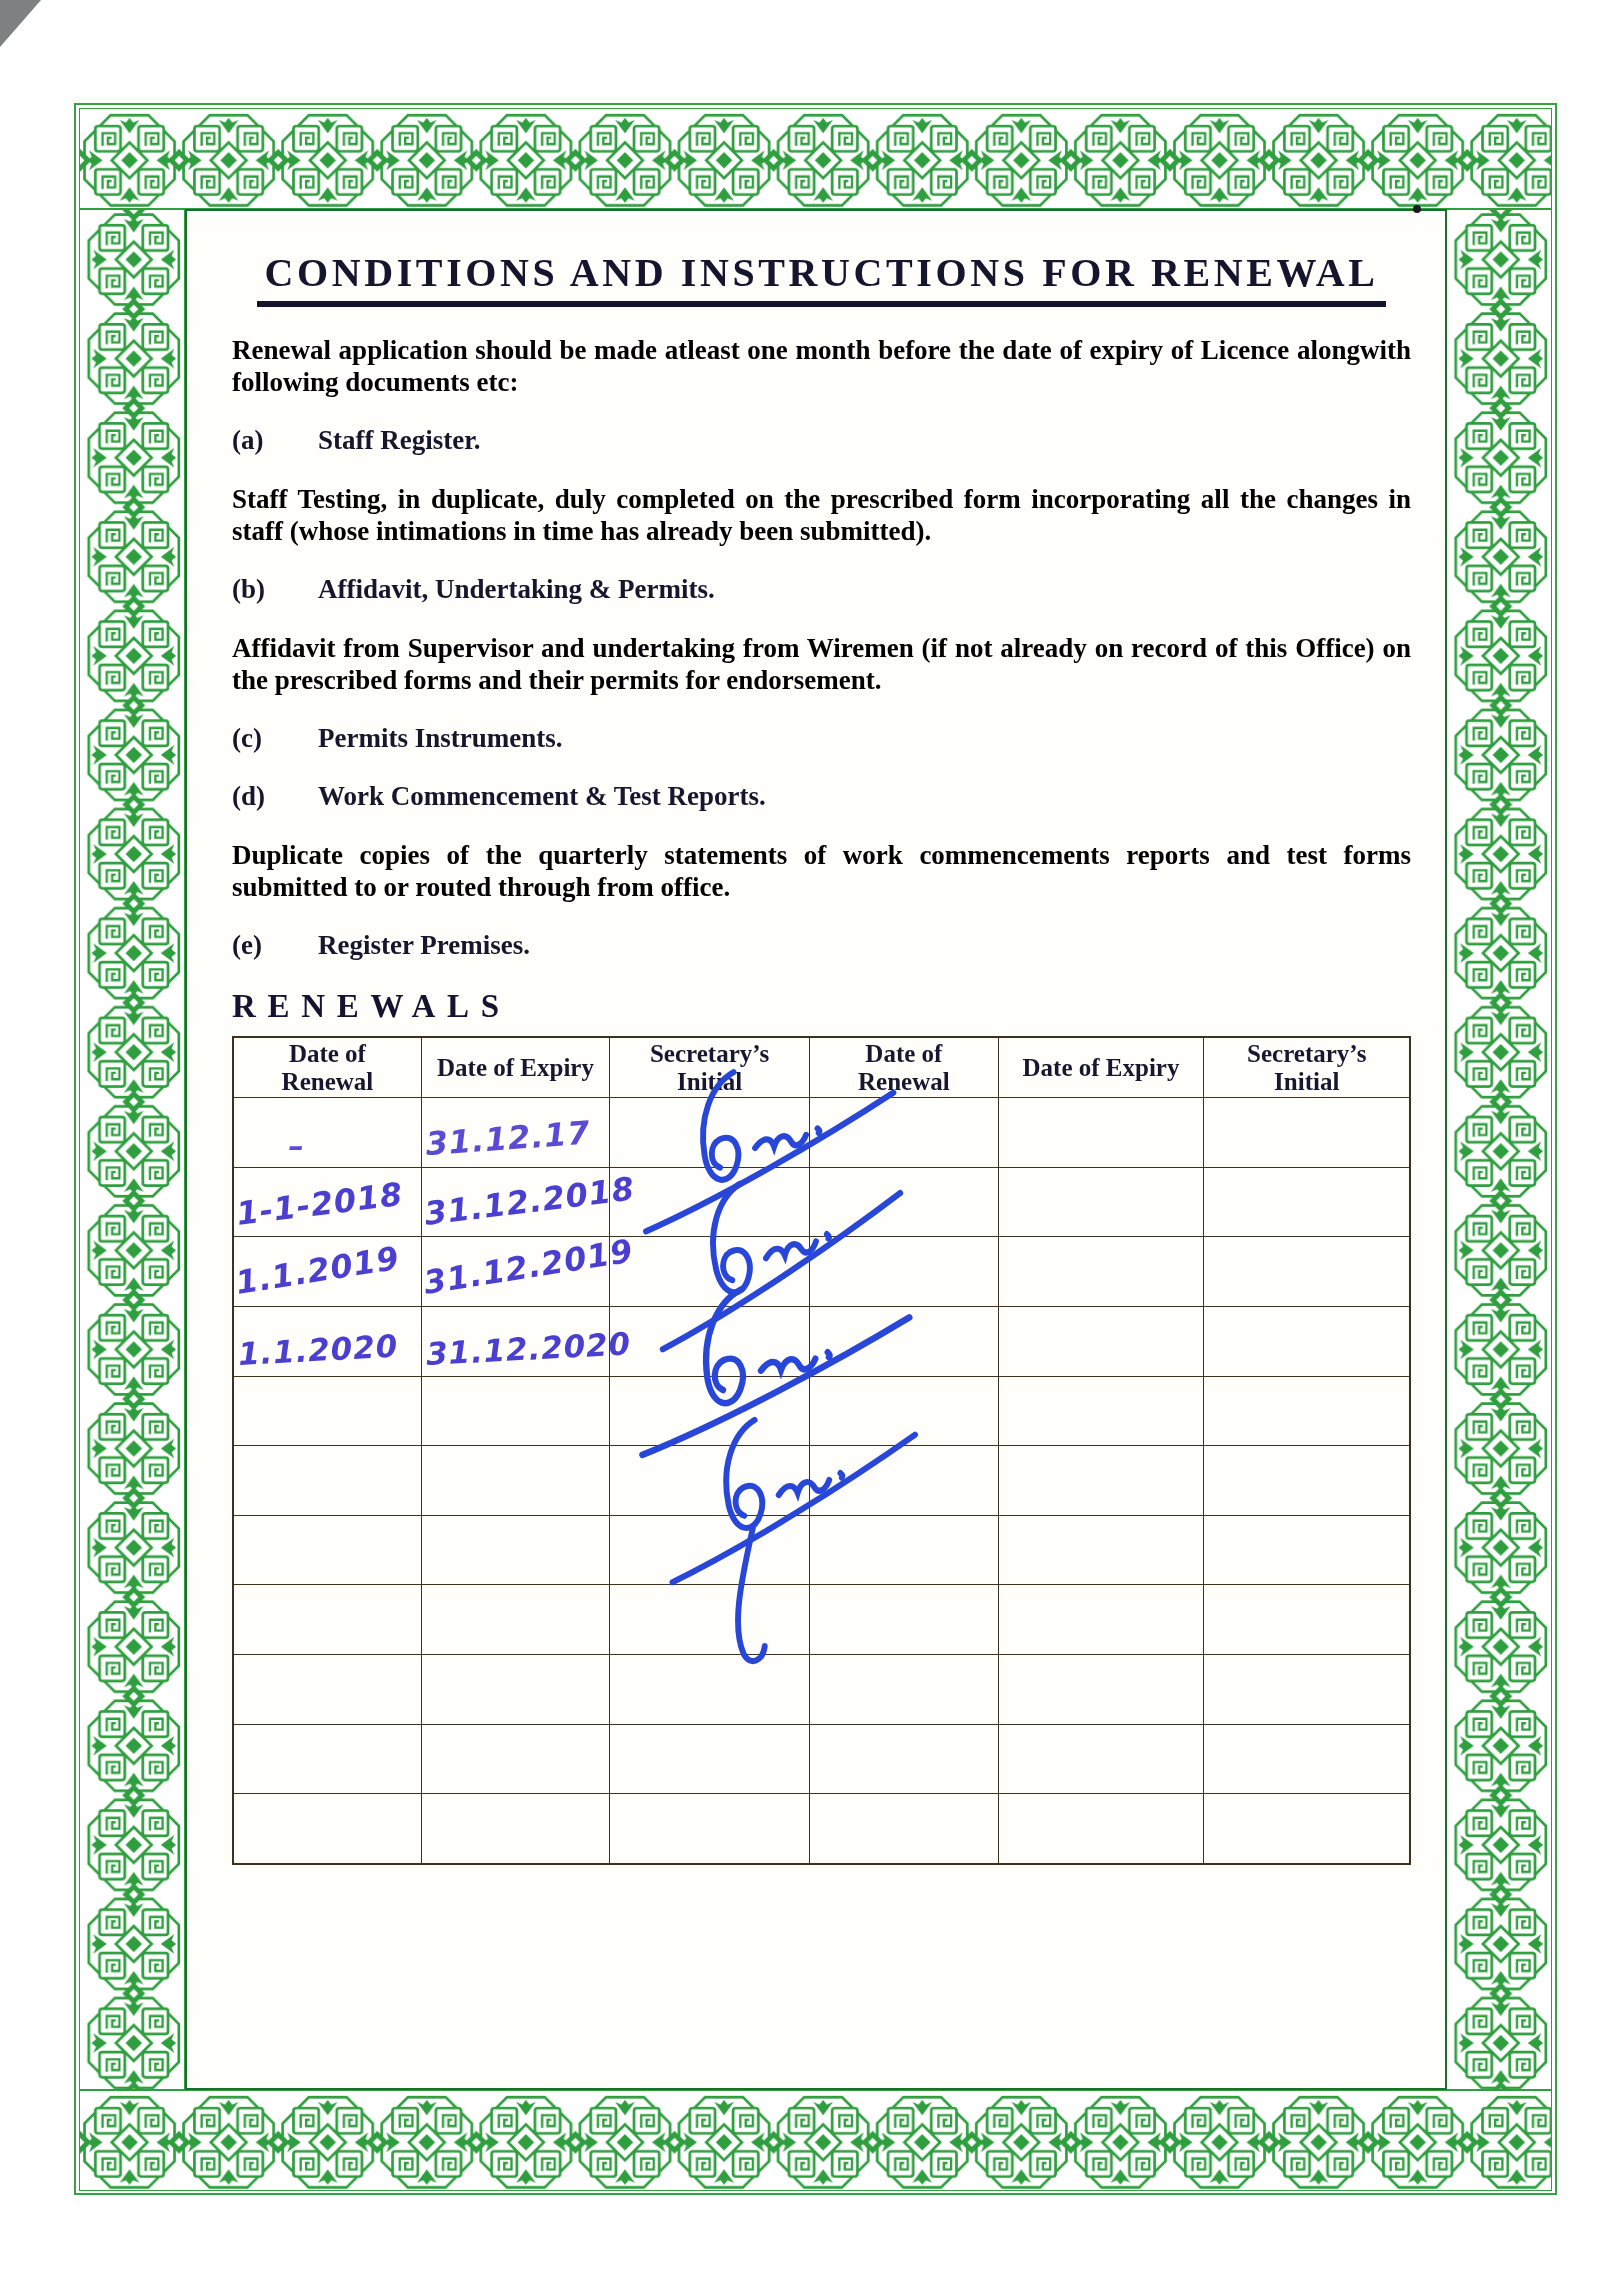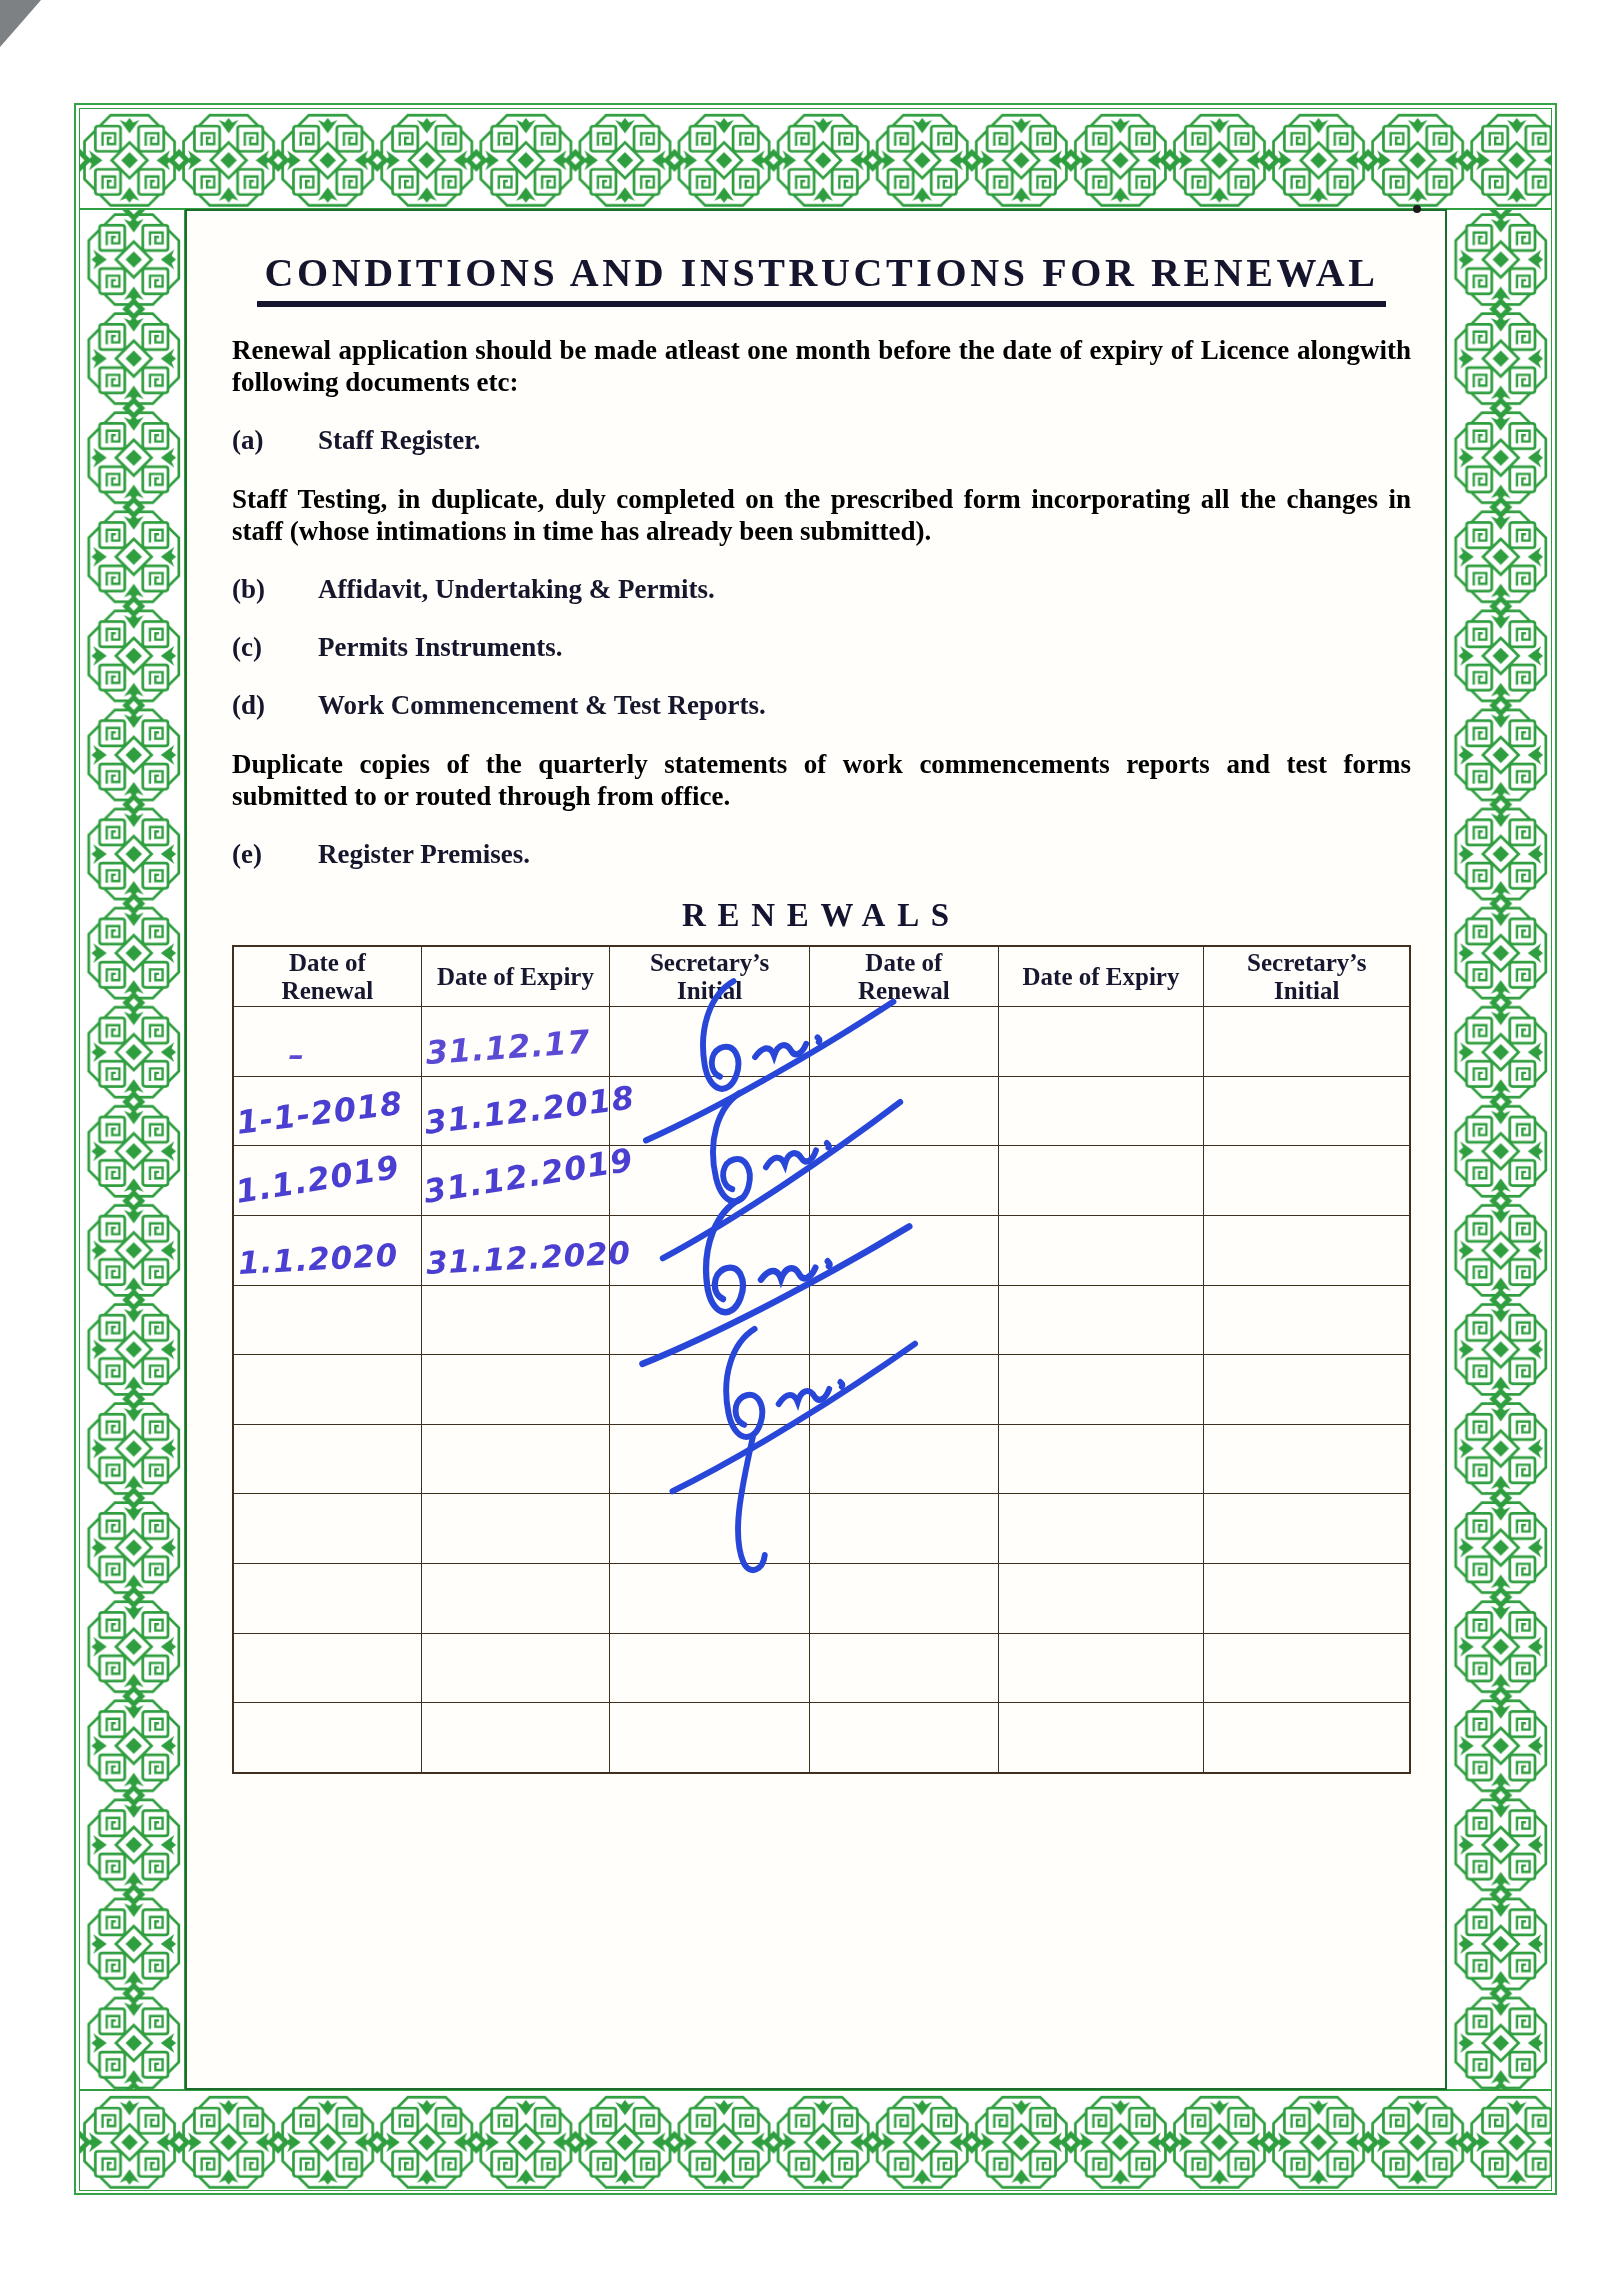--- a/index.html
+++ b/index.html
@@ -31,21 +31,21 @@
 
   .title-block{text-align:center;margin:0 0 27px 0;}
   .title-block span{display:inline-block;font-size:40px;font-weight:bold;letter-spacing:3.6px;
       color:#15152e;border-bottom:6.3px solid #15152e;padding:0 7.2px 5.4px 7.2px;white-space:nowrap;}
 
   p.body{font-size:27px;font-weight:bold;line-height:32px;margin:0 0 27px 0;
       text-align:justify;color:#000000;}
   .sec-head{display:flex;margin:0 0 27px 0;font-size:27px;font-weight:bold;color:#16162c;}
   .sec-label{width:86px;flex:0 0 86px;}
 
-  .renewals-heading{text-align:center;font-size:33px;font-weight:bold;letter-spacing:11.7px;
+  .renewals-heading{text-align:left;font-size:33px;font-weight:bold;letter-spacing:11.7px;
       color:#141430;margin:3.6px 0 10.8px 0;}
 
   
   .table-wrap{position:relative;}
   table.renewals{width:100%;border-collapse:collapse;table-layout:fixed;
       border:2.7px solid #40301f;}
   table.renewals th,table.renewals td{border:1.8px solid #40301f;}
   table.renewals th{height:59px;font-size:25px;font-weight:bold;color:#17172f;
       line-height:28px;text-align:center;vertical-align:middle;padding:0 12.6px;}
   table.renewals td{height:65px;vertical-align:bottom;text-align:left;
@@ -154,20 +154,21 @@
     <div class="sec-head">
       <span class="sec-label">(a)</span>
       <span>Staff Register.</span>
     </div>
     <p class="body">Staff Testing, in duplicate, duly completed on the prescribed form incorporating all the changes in staff (whose intimations in time has already been submitted).</p>
 
     <div class="sec-head">
       <span class="sec-label">(b)</span>
       <span>Affidavit, Undertaking &amp; Permits.</span>
     </div>
+    <p class="body">Affidavit from Supervisor and undertaking from Wiremen (if not already on record of this Office) on the prescribed forms and their permits for endorsement.</p>
 
     <div class="sec-head">
       <span class="sec-label">(c)</span>
       <span>Permits Instruments.</span>
     </div>
 
     <div class="sec-head">
       <span class="sec-label">(d)</span>
       <span>Work Commencement &amp; Test Reports.</span>
     </div>

